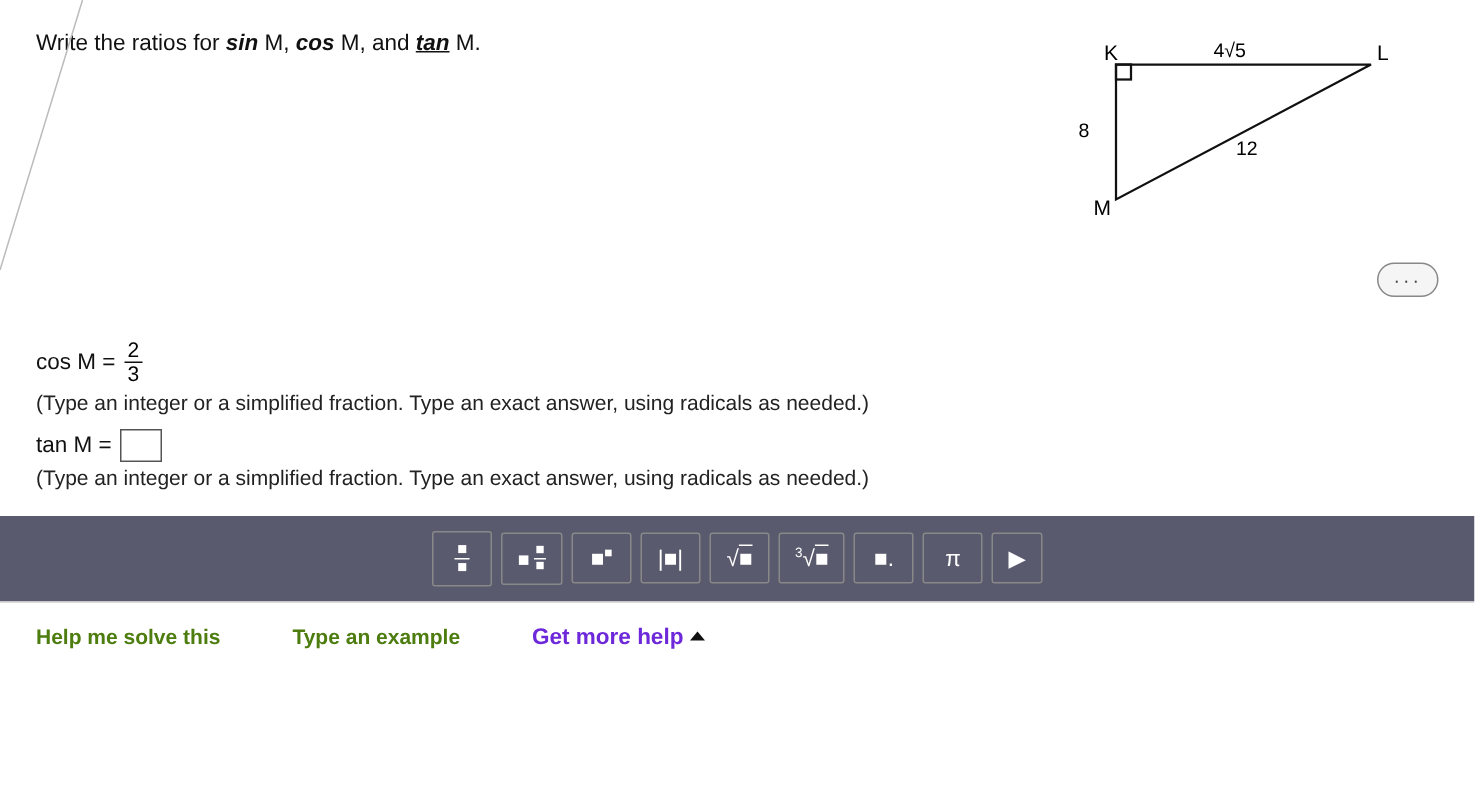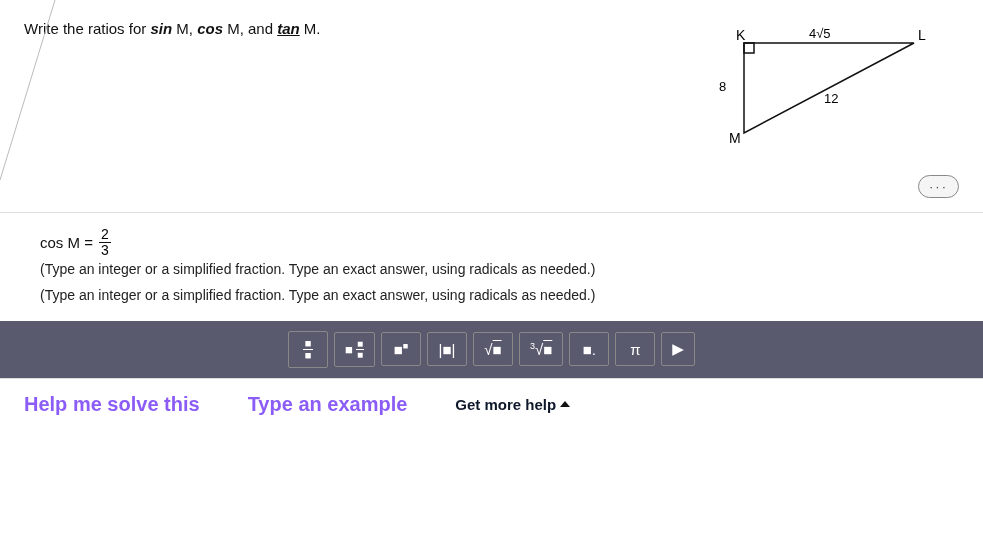--- a/index.html
+++ b/index.html
@@ -7,21 +7,21 @@
       font-family: Arial, sans-serif;
       background: #fff;
       width: 983px;
       height: 535px;
       overflow: hidden;
       position: relative;
     }
 
     .main-container {
       width: 983px;
-      height: 535px;
+      height: 377px;
       background: #fff;
       display: flex;
       flex-direction: column;
     }
 
     
     .top-section {
       display: flex;
       flex-direction: row;
       padding: 18px 24px 0 24px;
@@ -84,21 +84,21 @@
 
     
     .divider {
       height: 1px;
       background: #ddd;
       margin: 12px 0 0 0;
     }
 
     
     .answer-section {
-      padding: 14px 24px 0 40px;
+      padding: 14px 24px 0 24px;
     }
 
     .answer-row {
       display: flex;
       align-items: center;
       margin-bottom: 2px;
       font-size: 15px;
     }
 
     .label-text {
@@ -190,30 +190,30 @@
     
     .footer-section {
       padding: 14px 24px;
       display: flex;
       align-items: center;
       gap: 48px;
       border-top: 1px solid #ddd;
     }
 
     .footer-link {
-      font-size: 20px;
-      color: #8b5cf6;
+      font-size: 14px;
+      color: #4d7c0f;
       font-weight: bold;
       cursor: pointer;
       text-decoration: none;
     }
 
     .get-more-link {
       font-size: 15px;
-      color: #0f172a;
+      color: #6d28d9;
       font-weight: bold;
       cursor: pointer;
       display: flex;
       align-items: center;
       gap: 4px;
       text-align: center;
     }
 
     .chevron-up {
       display: inline-block;
@@ -274,20 +274,24 @@
 
     <div class="answer-row">
       <span class="label-text">cos M = </span>
       <span class="fraction">
         <span class="fraction-num">2</span>
         <span class="fraction-den">3</span>
       </span>
     </div>
     <div class="hint-text">(Type an integer or a simplified fraction. Type an exact answer, using radicals as needed.)</div>
 
+    <div class="answer-row">
+      <span class="label-text">tan M = </span>
+      <input class="input-box" type="text" value="" style="">
+    </div>
     <div class="hint-text">(Type an integer or a simplified fraction. Type an exact answer, using radicals as needed.)</div>
 
   </div>
 
   <div class="toolbar-section">
 
     <button class="toolbar-btn" title="Fraction">
       <span class="frac-icon">
         <span class="top-part">■</span>
         <span class="bot-part">■</span>

